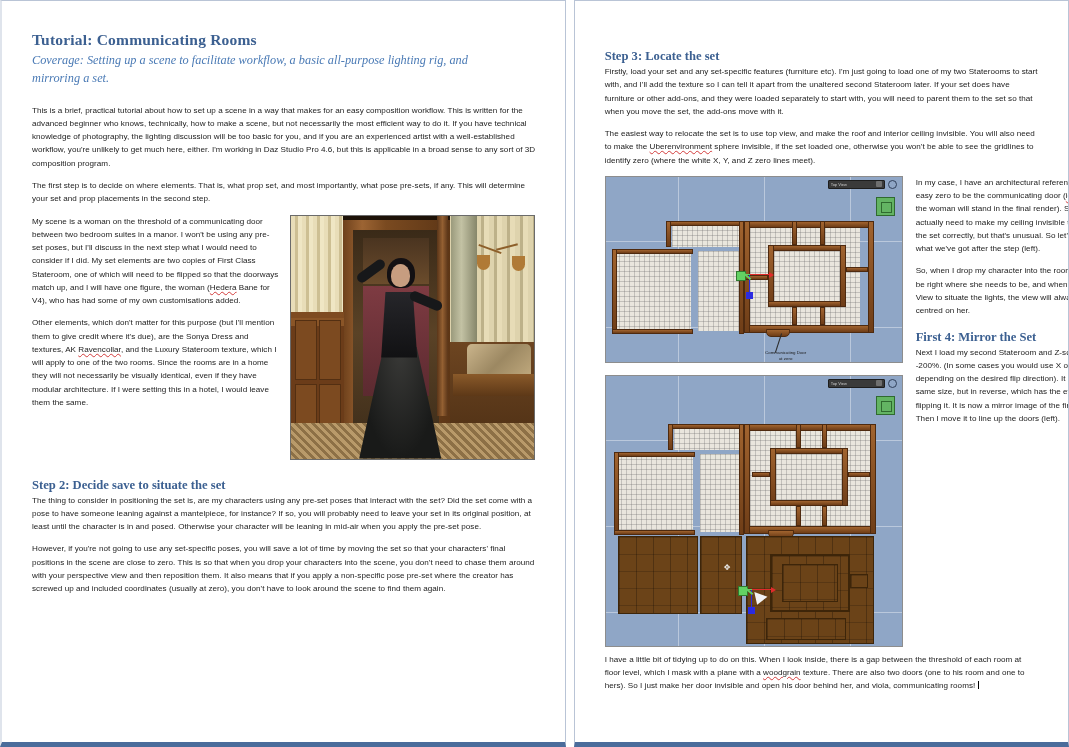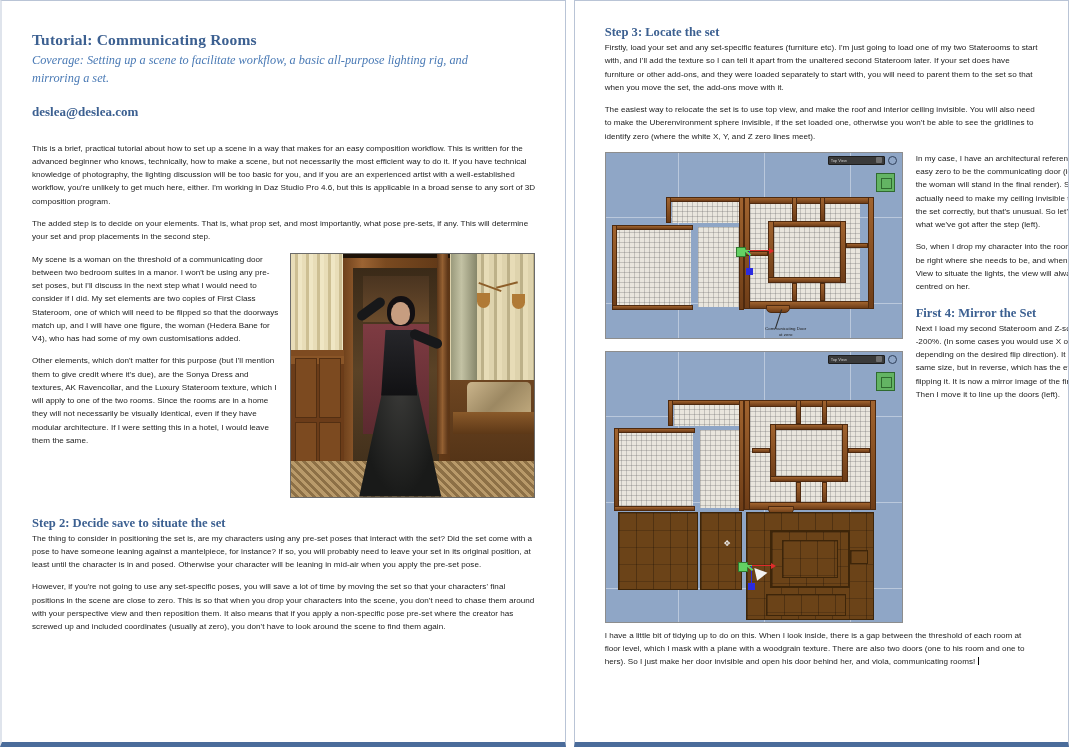--- a/index.html
+++ b/index.html
@@ -68,20 +68,21 @@
   }
   p.body{
     font-size:8.1px;
     line-height:1.64;
     color:#1b1b1b;
     margin:0 0 9px 0;
     text-align:left;
     letter-spacing:.03px;
   }
   .misspell{
+    text-decoration:underline;
     text-decoration-style:wavy;
     text-decoration-color:#d23b3b;
     text-decoration-thickness:.6px;
   }
   .caret{
     display:inline-block;width:1px;height:8px;
     background:#000;vertical-align:-1px;margin-left:3px;
   }
 
   
@@ -210,25 +211,24 @@
 </head>
 <body>
 
 <div class="reader">
 
   <div class="page page-left">
     <div class="page-inner">
 
       <h1 class="doc-title">Tutorial: Communicating Rooms</h1>
       <div class="coverage">Coverage: Setting up a scene to facilitate workflow, a basic all-purpose lighting rig, and mirroring a set.</div>
-      <div class="email">deslea@deslea.com</div>
 
       <p class="body"><span>This is a brief, practical tutorial about how to set up a scene in a way that makes for an easy composition workflow. This is written for the advanced beginner who knows, technically, how to make a scene, but not necessarily the most efficient way to do it. If you have technical knowledge of photography, the lighting discussion will be too basic for you, and if you are an experienced artist with a well-established workflow, you're unlikely to get much here, either. I'm working in Daz Studio Pro 4.6, but this is applicable in a broad sense to any sort of 3D composition program.</span></p>
 
-      <p class="body">The added step is to decide on your elements. That is, what prop set, and most importantly, what pose pre-sets, if any. This will determine your set and prop placements in the second step.</p>
+      <p class="body">The first step is to decide on where elements. That is, what prop set, and most importantly, what pose pre-sets, if any. This will determine your set and prop placements in the second step.</p>
 
       <div class="wrapblock">
 
         <div class="render-photo">
           <div class="rp-bg"></div>
           <div class="rp-wall-left"></div>
           <div class="rp-right-wall"></div>
           <div class="rp-doorframe"></div>
           <div class="rp-doorway"></div>
           <div class="rp-doorway-inner2"></div>
@@ -268,21 +268,21 @@
       <h2 class="step">Step 2: Decide save to situate the set</h2>
       <p class="body">The thing to consider in positioning the set is, are my characters using any pre-set poses that interact with the set? Did the set come with a pose to have someone leaning against a mantelpiece, for instance? If so, you will probably need to leave your set in its original position, at least until the character is in and posed. Otherwise your character will be leaning in mid-air when you apply the pre-set pose.</p>
       <p class="body">However, if you're not going to use any set-specific poses, you will save a lot of time by moving the set so that your characters' final positions in the scene are close to zero. This is so that when you drop your characters into the scene, you don't need to chase them around with your perspective view and then reposition them. It also means that if you apply a non-specific pose pre-set where the creator has screwed up and included coordinates (usually at zero), you don't have to look around the scene to find them again.</p>
 
     </div>
   </div>
 
   <div class="gutter"></div>
 
   <div class="page page-right">
-    <div class="page-inner" style="padding-top:24px;">
+    <div class="page-inner" style="padding-top:24px;margin-top:24px;">
 
       <h2 class="step" style="margin-top:0;">Step 3: Locate the set</h2>
       <p class="body">Firstly, load your set and any set-specific features (furniture etc). I'm just going to load one of my two Staterooms to start with, and I'll add the texture so I can tell it apart from the unaltered second Stateroom later. If your set does have furniture or other add-ons, and they were loaded separately to start with, you will need to parent them to the set so that when you move the set, the add-ons move with it.</p>
       <p class="body"><span>The easiest way to relocate the set is to use top view, and make the roof and interior ceiling invisible. You will also need to make the </span><span class="misspell">Uberenvironment</span><span> sphere invisible, if the set loaded one, otherwise you won't be able to see the gridlines to identify zero (where the white X, Y, and Z zero lines meet).</span></p>
 
       <div class="rt-wrap">
 
         <div class="viewport vp1" style="margin-top:6px;">
           <div class="vp-grid"></div>
 

